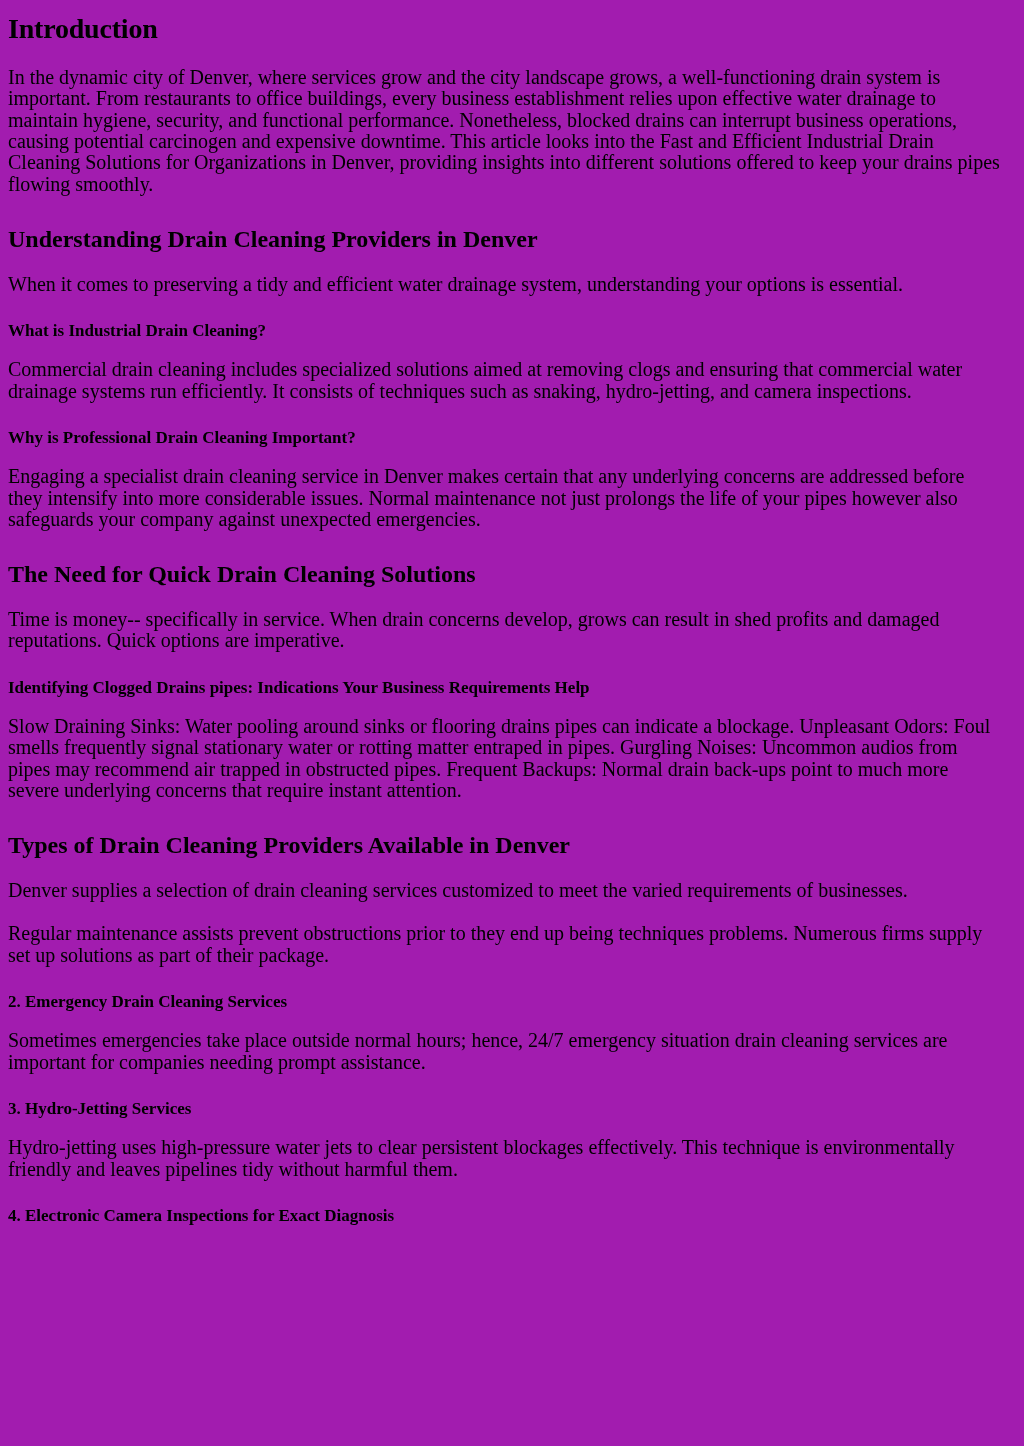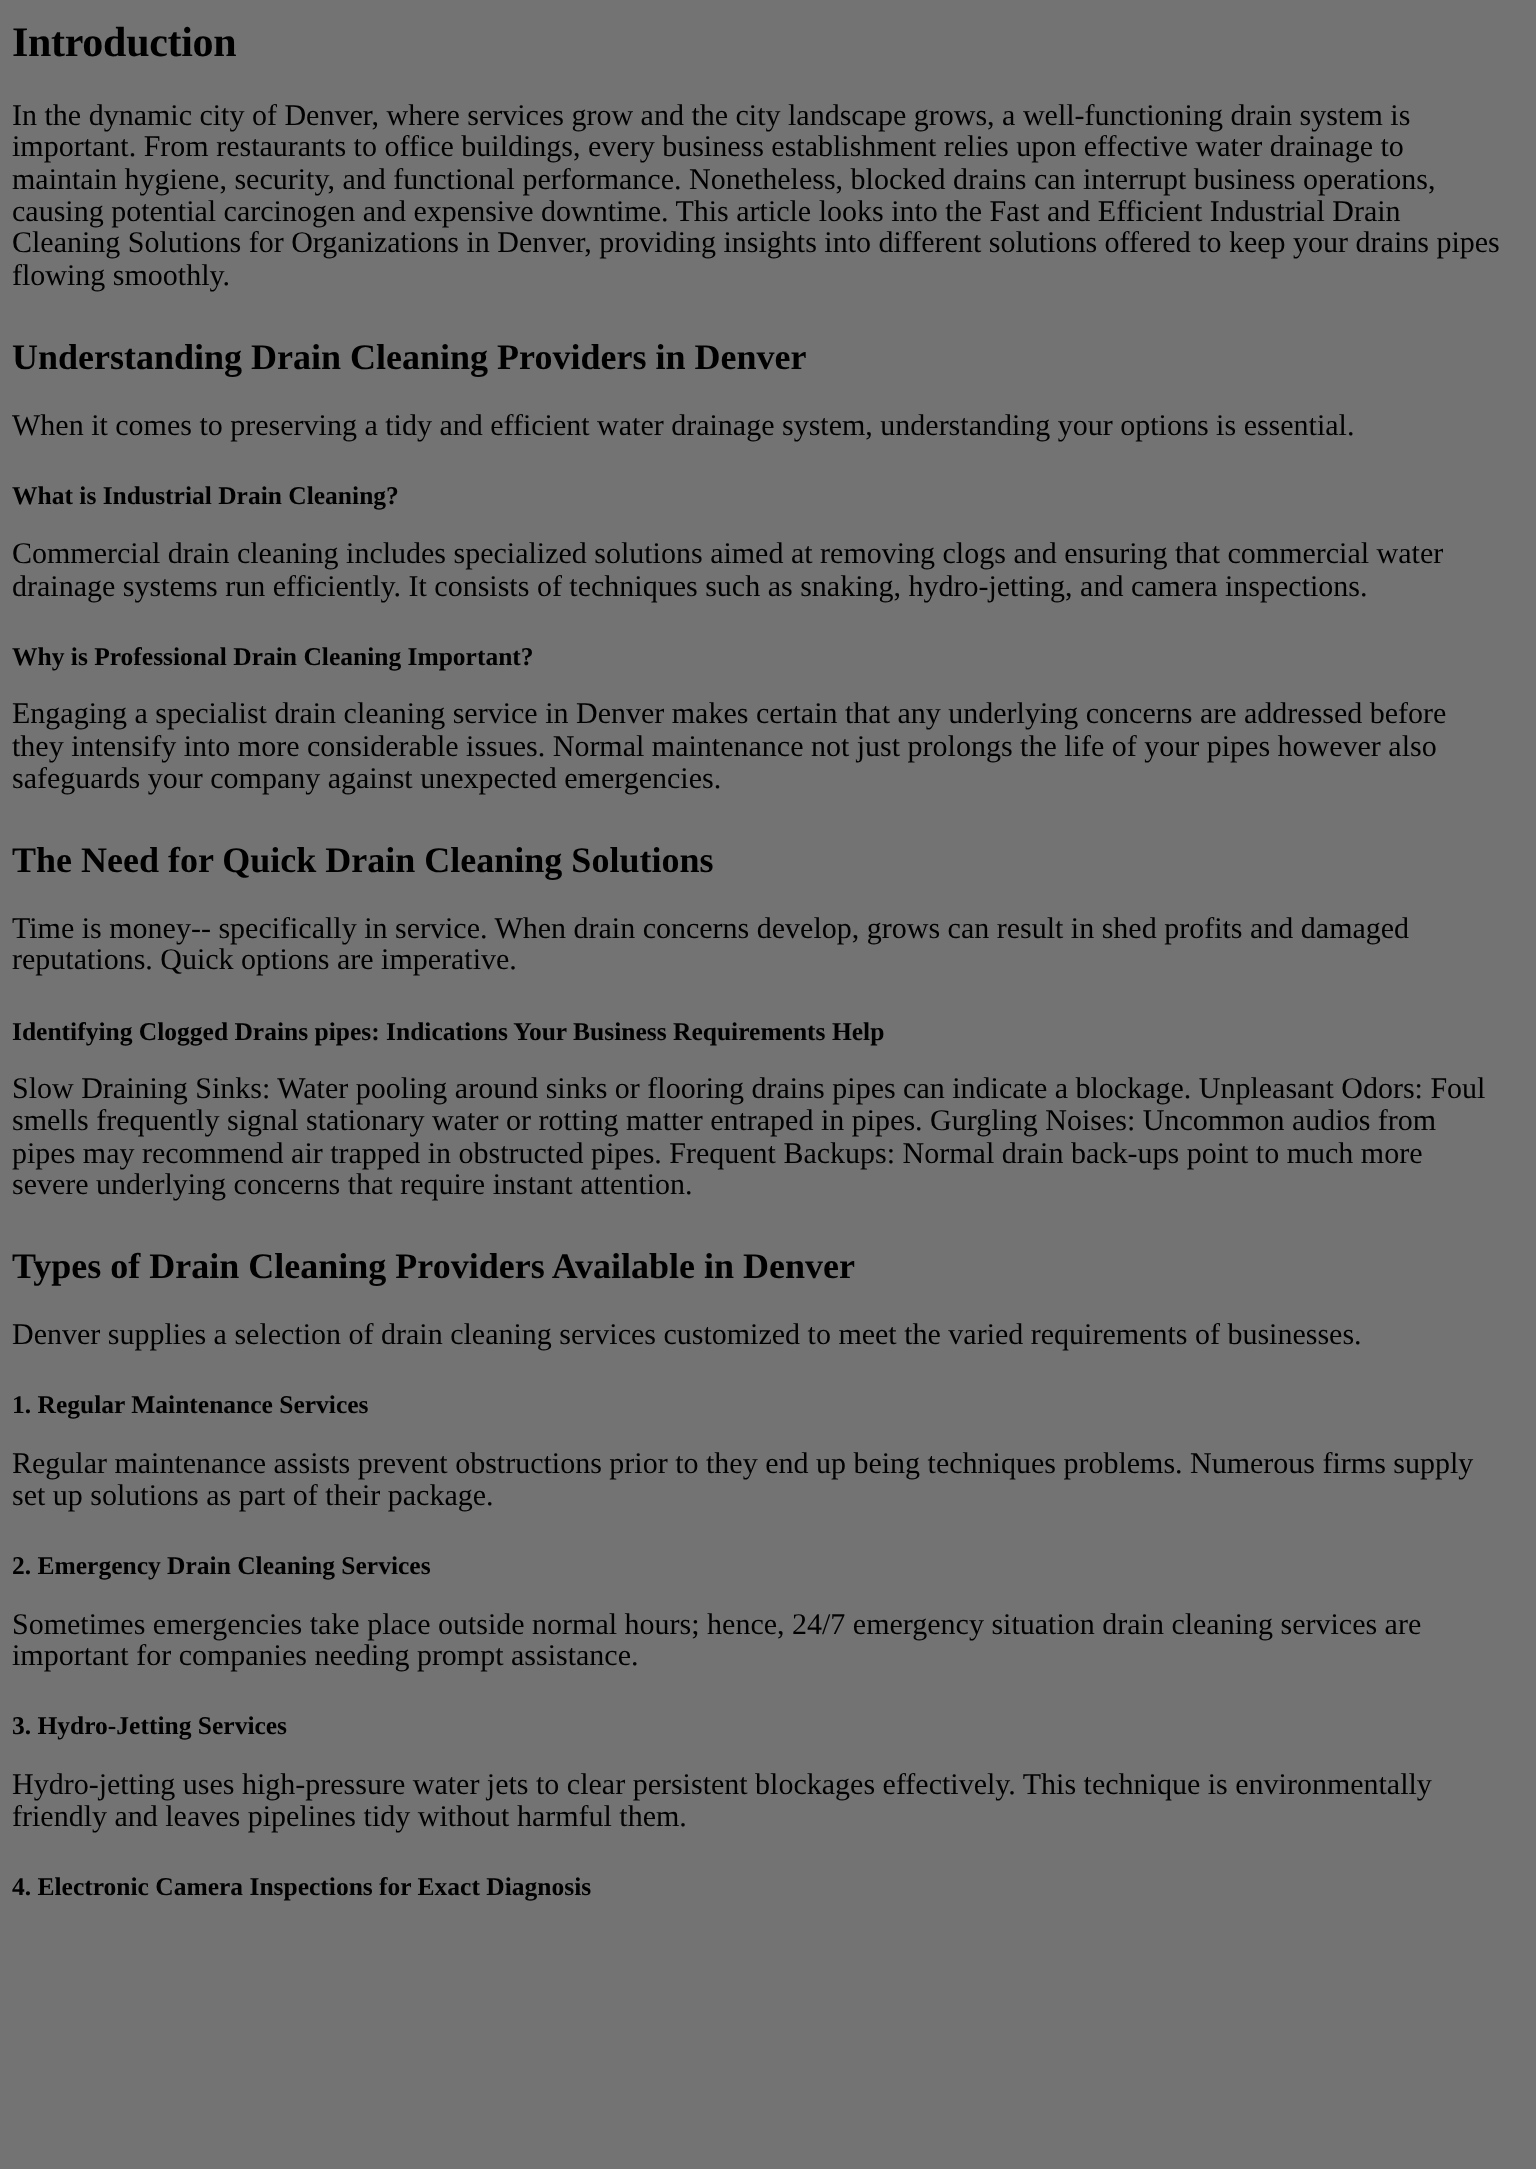--- a/index.html
+++ b/index.html
@@ -13,21 +13,21 @@
     min-height: 1446px;
     font-family: "Liberation Serif", "DejaVu Serif", serif;
     color: #000000;
     -webkit-font-smoothing: antialiased;
   }
   .page {
     box-sizing: border-box;
     width: 1024px;
     min-height: 1446px;
     padding: 8px 12px 8px 8px;
-    background: #737373;
+    background: #a21caf;
   }
   .doc-h1 {
     font-size: 28px;
     font-weight: bold;
     line-height: 1.18;
     margin: 4px 0 22px 0;
     letter-spacing: -0.2px;
   }
   .doc-h2 {
     font-size: 24px;
@@ -68,21 +68,20 @@
       <h3 class="doc-h3">What is Industrial Drain Cleaning?</h3>
       <p class="doc-p">Commercial drain cleaning includes specialized solutions aimed at removing clogs and ensuring that commercial water drainage systems run efficiently. It consists of techniques such as snaking, hydro-jetting, and camera inspections.</p>
       <h3 class="doc-h3">Why is Professional Drain Cleaning Important?</h3>
       <p class="doc-p">Engaging a specialist drain cleaning service in Denver makes certain that any underlying concerns are addressed before they intensify into more considerable issues. Normal maintenance not just prolongs the life of your pipes however also safeguards your company against unexpected emergencies.</p>
       <h2 class="doc-h2">The Need for Quick Drain Cleaning Solutions</h2>
       <p class="doc-p">Time is money-- specifically in service. When drain concerns develop, grows can result in shed profits and damaged reputations. Quick options are imperative.</p>
       <h3 class="doc-h3">Identifying Clogged Drains pipes: Indications Your Business Requirements Help</h3>
       <p class="doc-p">Slow Draining Sinks: Water pooling around sinks or flooring drains pipes can indicate a blockage. Unpleasant Odors: Foul smells frequently signal stationary water or rotting matter entraped in pipes. Gurgling Noises: Uncommon audios from pipes may recommend air trapped in obstructed pipes. Frequent Backups: Normal drain back-ups point to much more severe underlying concerns that require instant attention.</p>
       <h2 class="doc-h2">Types of Drain Cleaning Providers Available in Denver</h2>
       <p class="doc-p">Denver supplies a selection of drain cleaning services customized to meet the varied requirements of businesses.</p>
-      <h3 class="doc-h3">1. Regular Maintenance Services</h3>
       <p class="doc-p">Regular maintenance assists prevent obstructions prior to they end up being techniques problems. Numerous firms supply set up solutions as part of their package.</p>
       <h3 class="doc-h3">2. Emergency Drain Cleaning Services</h3>
       <p class="doc-p">Sometimes emergencies take place outside normal hours; hence, 24/7 emergency situation drain cleaning services are important for companies needing prompt assistance.</p>
       <h3 class="doc-h3">3. Hydro-Jetting Services</h3>
       <p class="doc-p">Hydro-jetting uses high-pressure water jets to clear persistent blockages effectively. This technique is environmentally friendly and leaves pipelines tidy without harmful them.</p>
       <h3 class="doc-h3">4. Electronic Camera Inspections for Exact Diagnosis</h3>
     </div>
   <div class="spacer-bottom"></div>
 </div>
 

